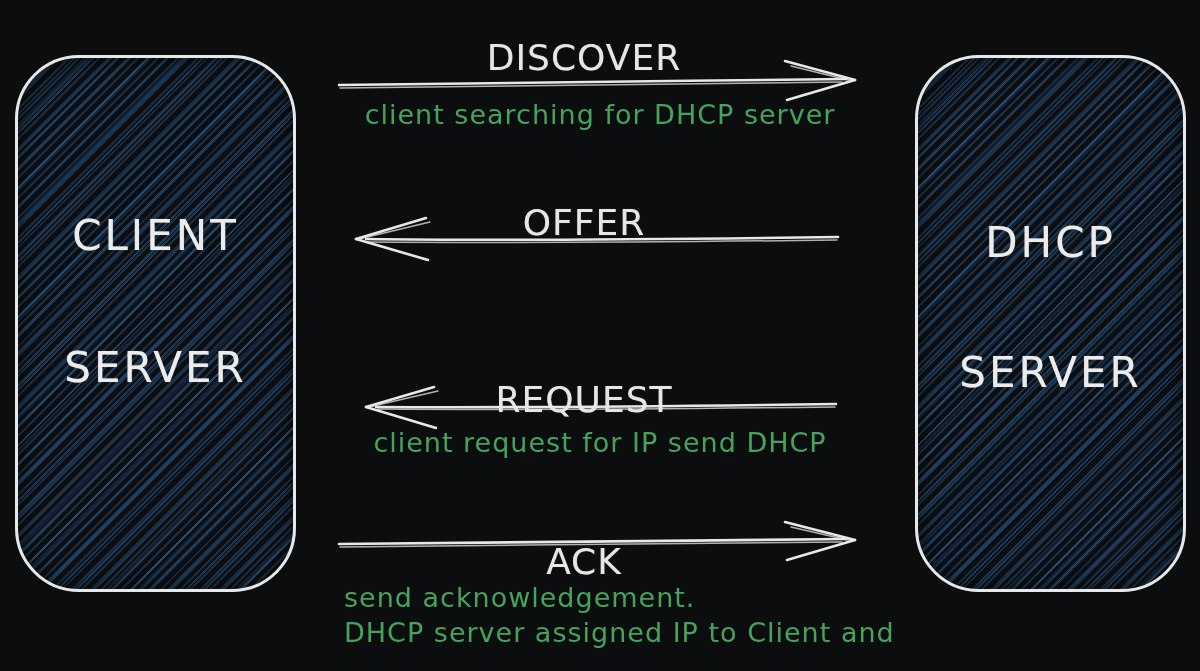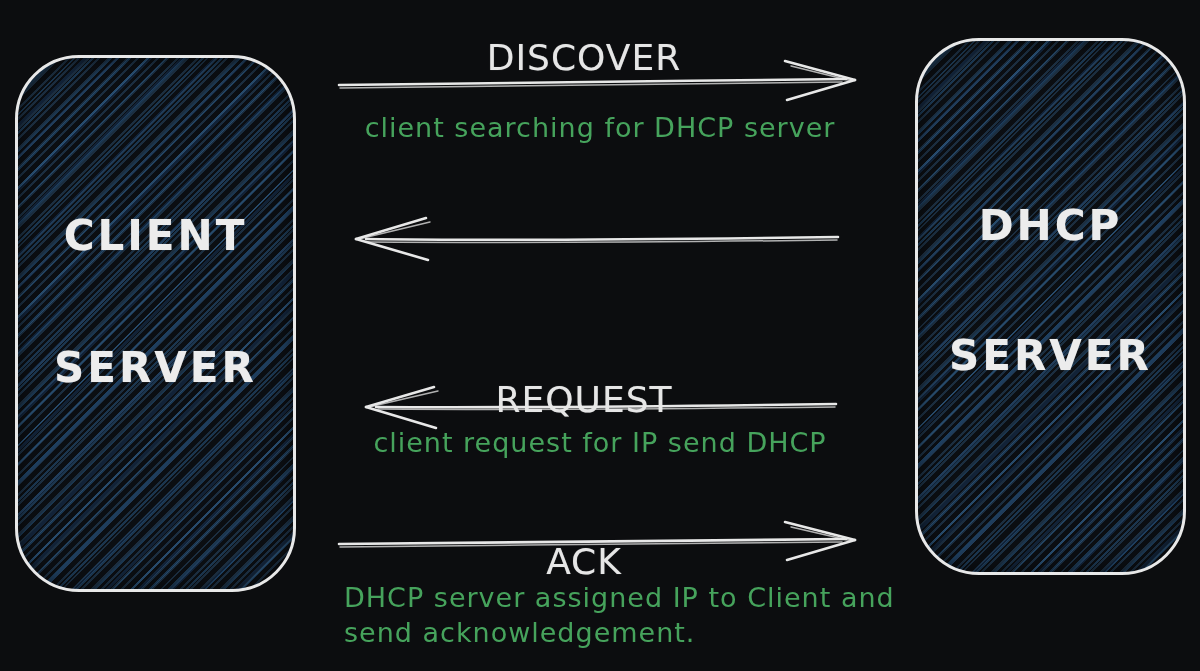--- a/index.html
+++ b/index.html
@@ -23,28 +23,27 @@
     border:3px solid var(--stroke-white);
     border-radius:64px;
     background-color:var(--node-fill);
     background-image:
       repeating-linear-gradient(135deg, rgba(66,120,170,0.30) 0px 2px, rgba(0,0,0,0) 2px 7px),
       repeating-linear-gradient(135deg, rgba(40,86,128,0.55) 0px 2px, rgba(0,0,0,0) 2px 13px),
       repeating-linear-gradient(135deg, rgba(22,48,80,0.60) 0px 3px, rgba(0,0,0,0) 3px 23px);
     box-shadow: inset 0 0 18px rgba(0,0,0,0.55);
   }
   #client-node{left:15px;top:55px;width:281px;height:537px;}
-  #dhcp-node{left:915px;top:38px;width:271px;height:537px;}
+  #dhcp-node{left:915px;top:55px;width:271px;height:537px;}
   .node-line{
     position:absolute;width:100%;
     text-align:center;
     color:#ececec;
     font-size:42px;letter-spacing:3px;line-height:52px;
     text-shadow:0 0 1px rgba(255,255,255,0.4);
-    font-weight:bold;
   }
   
   .msg-label{
     position:absolute;left:338px;width:524px;
     text-align:center;
     color:#e6e6e6;
     font-size:36px;letter-spacing:1px;line-height:44px;
     transform:translateX(-16px);
     text-shadow:0 0 1px rgba(255,255,255,0.35);
     margin-top:16px;
@@ -52,21 +51,21 @@
   #discover-label{top:20px;}
   #offer-label{top:185px;}
   #request-label{top:362px;}
   #ack-label{top:524px;}
   .caption{
     position:absolute;left:338px;width:524px;
     text-align:center;
     color:var(--caption-green);
     font-size:27px;letter-spacing:1px;line-height:34px;
   }
-  #discover-caption{top:111px;}
+  #discover-caption{top:98px;}
   #offer-caption{top:267px;}
   #request-caption{top:426px;}
   #ack-caption{left:344px;top:580px;width:600px;text-align:left;line-height:35px;}
   .caption-line{display:block;}
   .arrow{position:absolute;}
   #discover-arrow{left:336px;top:58px;}
   #offer-arrow{left:350px;top:212px;}
   #request-arrow{left:360px;top:382px;}
   #ack-arrow{left:336px;top:518px;}
   .arrow path{
@@ -95,20 +94,21 @@
   <div class="msg-label" id="discover-label">DISCOVER</div>
   <svg class="arrow" id="discover-arrow" width="526" height="44" viewBox="0 0 526 44">
     <path class="main" d="M3 27 C 160 25, 340 23, 510 21"></path>
     <path class="dbl" d="M4 30 C 170 28, 350 26, 506 24"></path>
     <path class="main" d="M519 22 L449 3"></path>
     <path class="dbl" d="M516 23 L455 8"></path>
     <path class="main" d="M519 22 L451 42"></path>
   </svg>
   <div class="caption" id="discover-caption">client searching for DHCP server</div>
 
+  <div class="msg-label" id="offer-label">OFFER</div>
   <svg class="arrow" id="offer-arrow" width="494" height="50" viewBox="0 0 494 50">
     <path class="main" d="M488 25 C 340 27, 160 29, 16 27"></path>
     <path class="dbl" d="M487 28 C 330 30, 150 31, 18 30"></path>
     <path class="main" d="M6 27 L76 6"></path>
     <path class="dbl" d="M9 27 L80 10"></path>
     <path class="main" d="M6 27 L78 48"></path>
   </svg>
 
   <div class="msg-label" id="request-label">REQUEST</div>
   <svg class="arrow" id="request-arrow" width="480" height="48" viewBox="0 0 480 48">
@@ -122,17 +122,17 @@
 
   <div class="msg-label" id="ack-label">ACK</div>
   <svg class="arrow" id="ack-arrow" width="526" height="44" viewBox="0 0 526 44">
     <path class="main" d="M3 26 C 160 24, 340 23, 510 21"></path>
     <path class="dbl" d="M4 29 C 170 27, 350 26, 506 24"></path>
     <path class="main" d="M519 22 L449 4"></path>
     <path class="dbl" d="M516 23 L455 9"></path>
     <path class="main" d="M519 22 L451 42"></path>
   </svg>
   <div class="caption" id="ack-caption">
+    <span class="caption-line">send acknowledgement.</span>
     <span class="caption-line">DHCP server assigned IP to Client and</span>
-    <span class="caption-line">send acknowledgement.</span>
   </div>
 
 </div>
 
 </body></html>

